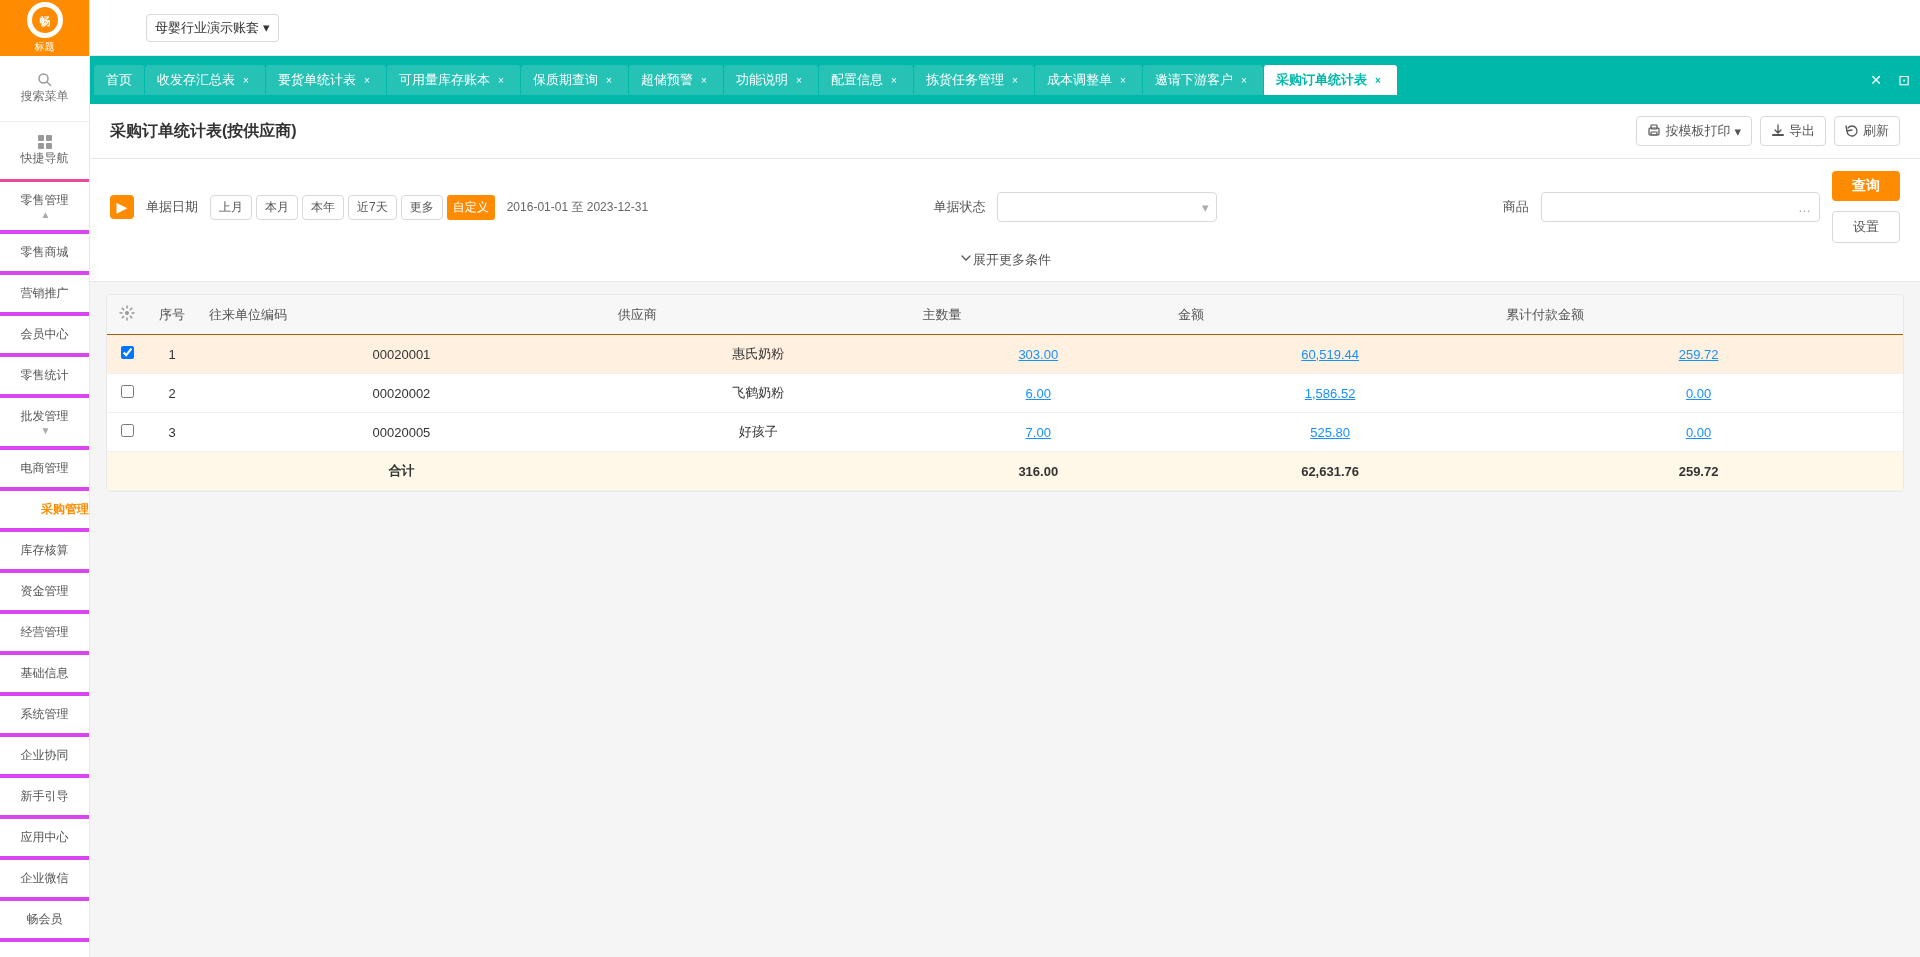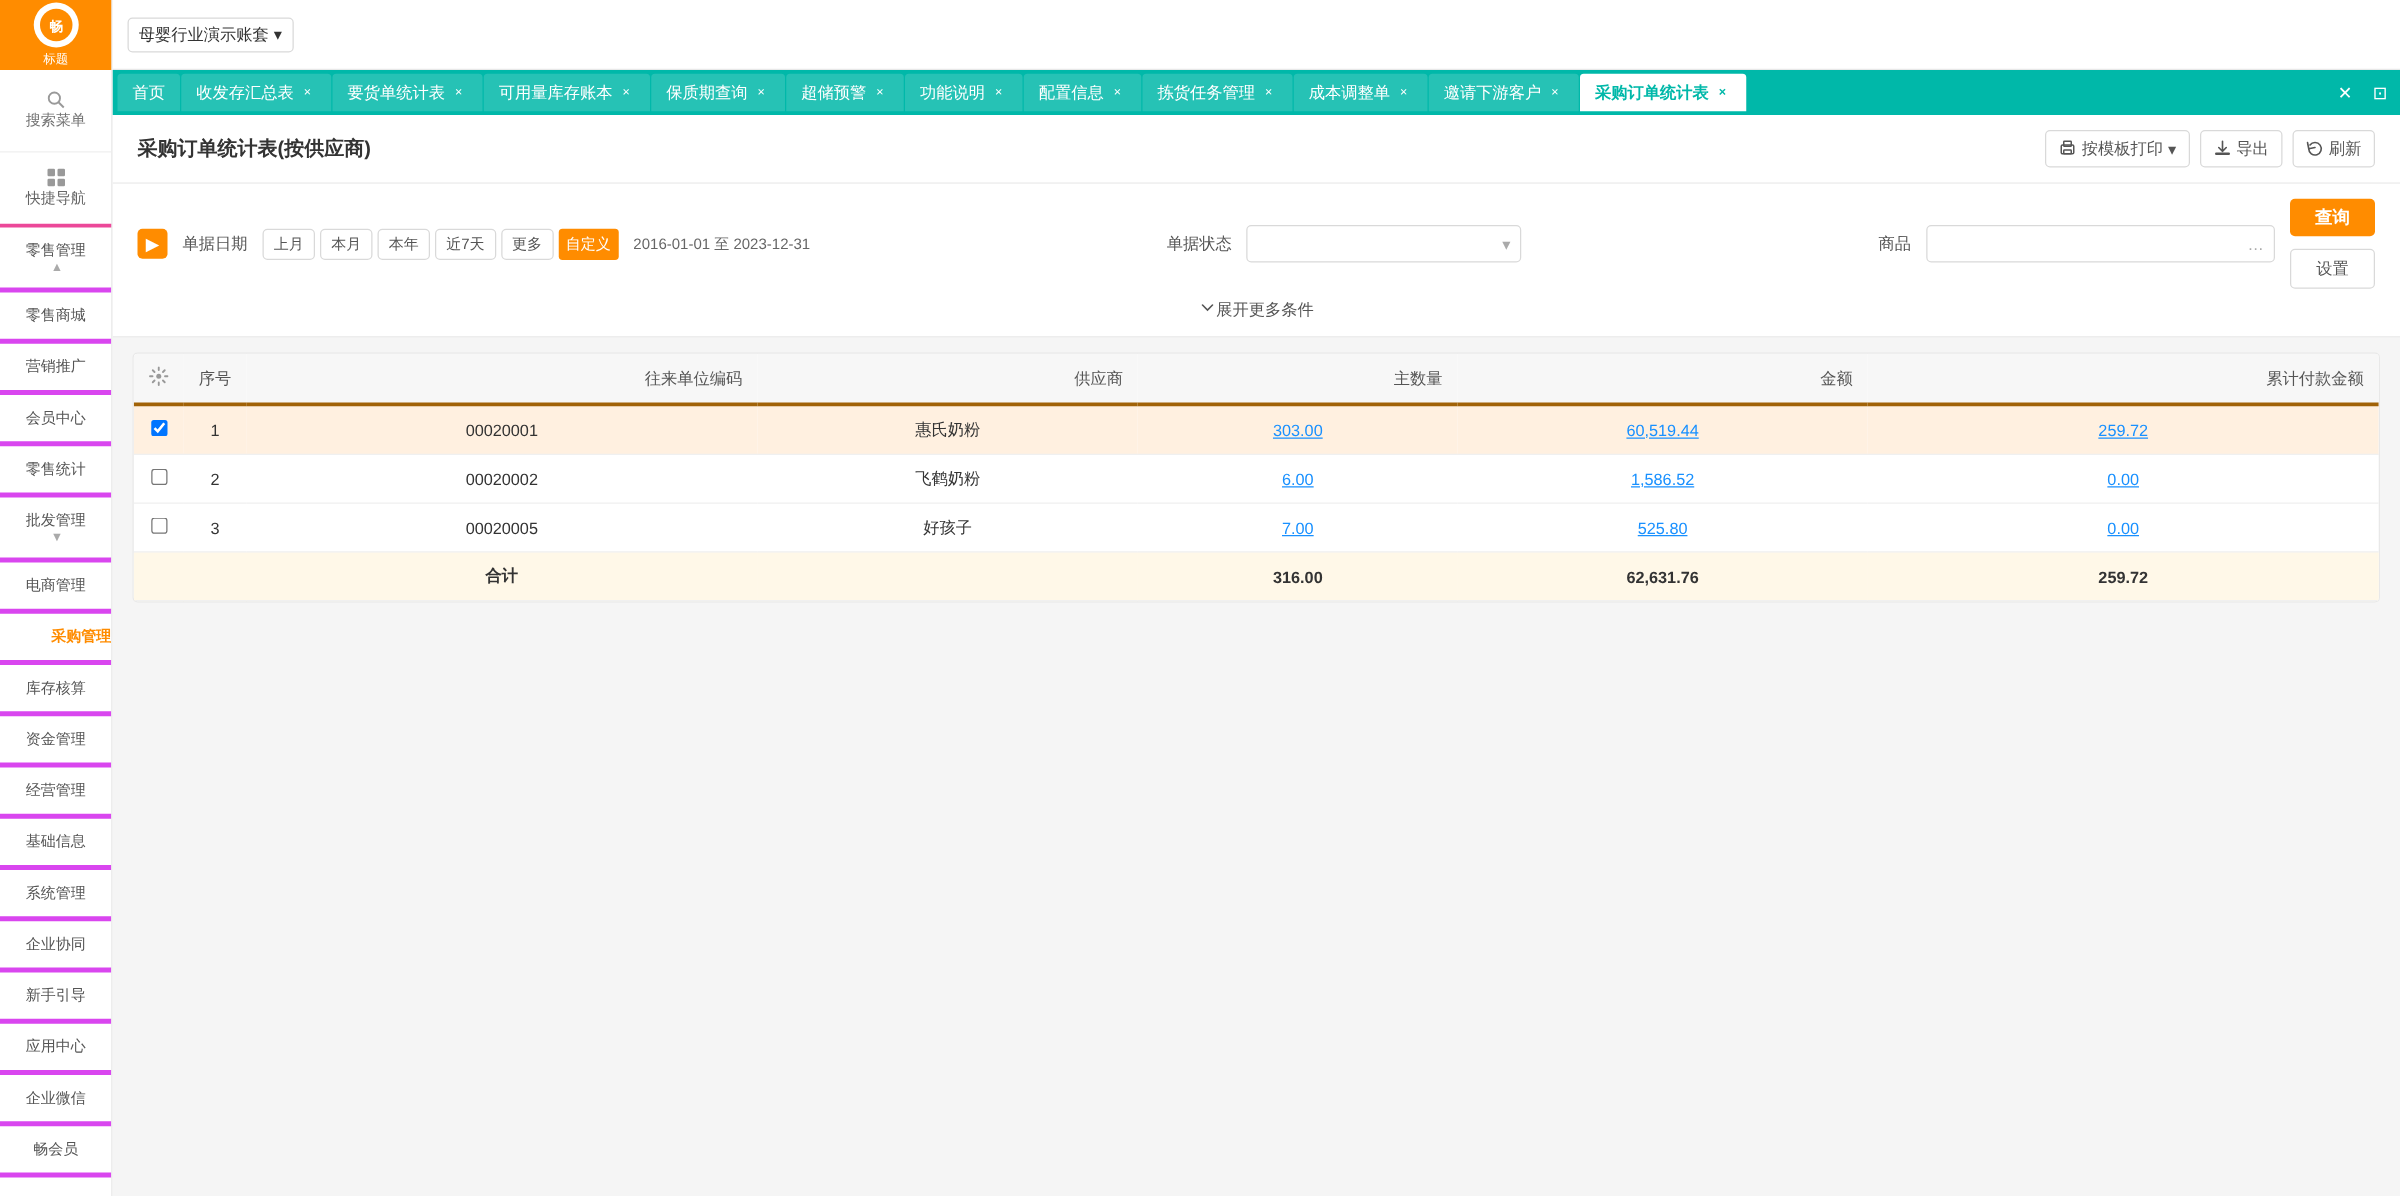--- a/index.html
+++ b/index.html
@@ -18,30 +18,30 @@
     .sidebar-section { flex: 1; overflow-y: auto; display: flex; flex-direction: column; align-items: center; }
     .sidebar-menu-item { display: flex; flex-direction: column; padding: 10px 0; cursor: pointer; color: #555; font-size: 12px; width: 100%; text-align: center; border-bottom: 4px solid #d946ef; }
     .sidebar-menu-item.active { color: #ff8c00; font-weight: bold; padding-left: 41px; }
     .sidebar-menu-item .menu-arrow { font-size: 10px; color: #aaa; margin-left: 2px; }
 
     
     .main { flex: 1; display: flex; flex-direction: column; overflow: hidden; }
 
     
     .topbar { height: 56px; background: #fff; display: flex; align-items: center; padding: 0 12px; border-bottom: 1px solid #e8e8e8; justify-content: space-between; }
-    .topbar-left { display: flex; align-items: center; gap: 8px; }
+    .topbar-left { display: flex; align-items: center; gap: 8px; margin-left: 44px; }
     .topbar-dropdown { display: flex; align-items: center; gap: 4px; font-size: 13px; color: #333; cursor: pointer; border: 1px solid #d9d9d9; border-radius: 4px; padding: 4px 8px; }
     .topbar-right { display: flex; align-items: center; gap: 16px; }
     .topbar-msg { display: flex; align-items: center; gap: 4px; cursor: pointer; color: #555; font-size: 13px; }
     .topbar-app { display: flex; align-items: center; gap: 4px; cursor: pointer; color: #555; font-size: 13px; }
     .topbar-avatar { width: 32px; height: 32px; border-radius: 50%; background: #ff8c00; display: flex; align-items: center; justify-content: center; color: #fff; font-size: 13px; cursor: pointer; }
     .topbar-username { color: #333; cursor: pointer; font-size: 13px; }
 
     
-    .nav-tabs { height: 36px; background: #00b8a9; display: flex; align-items: center; overflow-x: auto; padding: 0 4px; gap: 1px; }
+    .nav-tabs { height: 48px; background: #00b8a9; display: flex; align-items: center; overflow-x: auto; padding: 0 4px; gap: 1px; }
     .nav-tabs::-webkit-scrollbar { display: none; }
     .nav-tab { display: flex; align-items: center; gap: 4px; padding: 0 12px; height: 30px; background: rgba(255,255,255,0.15); color: #fff; font-size: 13px; cursor: pointer; border-radius: 3px 3px 0 0; white-space: nowrap; flex-shrink: 0; }
     .nav-tab.active { background: #fff; color: #00b8a9; font-weight: bold; }
     .nav-tab .tab-close { width: 14px; height: 14px; display: flex; align-items: center; justify-content: center; border-radius: 50%; font-size: 10px; }
     .nav-tabs-actions { margin-left: auto; display: flex; align-items: center; gap: 4px; flex-shrink: 0; }
     .nav-tabs-action-btn { color: #fff; width: 24px; height: 24px; display: flex; align-items: center; justify-content: center; cursor: pointer; font-size: 14px; }
 
     
     .page-content { flex: 1; background: #f5f5f5; overflow-y: auto; padding: 0; }
     .page-header { background: #fff; padding: 12px 20px; border-bottom: 1px solid #e8e8e8; display: flex; align-items: center; justify-content: space-between; }
@@ -63,21 +63,21 @@
     .filter-select { min-width: 200px; height: 30px; border: 1px solid #d9d9d9; border-radius: 4px; padding: 0 8px; font-size: 13px; color: #333; display: flex; align-items: center; justify-content: space-between; cursor: pointer; background: #fff; }
     .filter-input { min-width: 200px; height: 30px; border: 1px solid #d9d9d9; border-radius: 4px; padding: 0 8px; font-size: 13px; color: #333; display: flex; align-items: center; justify-content: space-between; cursor: pointer; background: #fff; flex: 1; }
     .btn-query { background: #ff8c00; color: #fff; border: none; padding: 6px 20px; border-radius: 4px; cursor: pointer; font-size: 14px; font-weight: bold; }
     .btn-settings { border: 1px solid #d9d9d9; background: #fff; padding: 6px 14px; border-radius: 4px; cursor: pointer; font-size: 13px; color: #555; display: block; margin-top: 6px; }
     .filter-expand-row { display: flex; justify-content: center; margin-top: 8px; }
     .expand-more-link { color: #555; font-size: 13px; cursor: pointer; display: flex; align-items: flex-start; gap: 0; }
 
     
     .table-area { margin: 12px 16px; background: #fff; border-radius: 4px; overflow: hidden; border: 1px solid #e8e8e8; }
     .data-table { width: 100%; border-collapse: collapse; }
-    .data-table th { background: #f7f7f7; padding: 10px 12px; text-align: right; font-weight: normal; color: #555; border-bottom: 3px solid #a16207; font-size: 13px; }
+    .data-table th { background: #f7f7f7; padding: 10px 12px; text-align: left; font-weight: normal; color: #555; border-bottom: 1px solid #a16207; font-size: 13px; }
     .data-table td { padding: 10px 12px; text-align: center; border-bottom: 1px solid #f0f0f0; font-size: 13px; color: #333; }
     .data-table tr.selected td { background: #fff0e0; }
     .data-table .num-link { color: #1890ff; text-decoration: underline; cursor: pointer; }
     .data-table .footer-row td { background: #fff8e8; font-weight: bold; }
     .col-checkbox { width: 40px; }
     .col-no { width: 50px; }
     .settings-icon { width: 16px; height: 16px; cursor: pointer; color: #999; }
 
     
     .table-footer { background: #fff8e8; }

